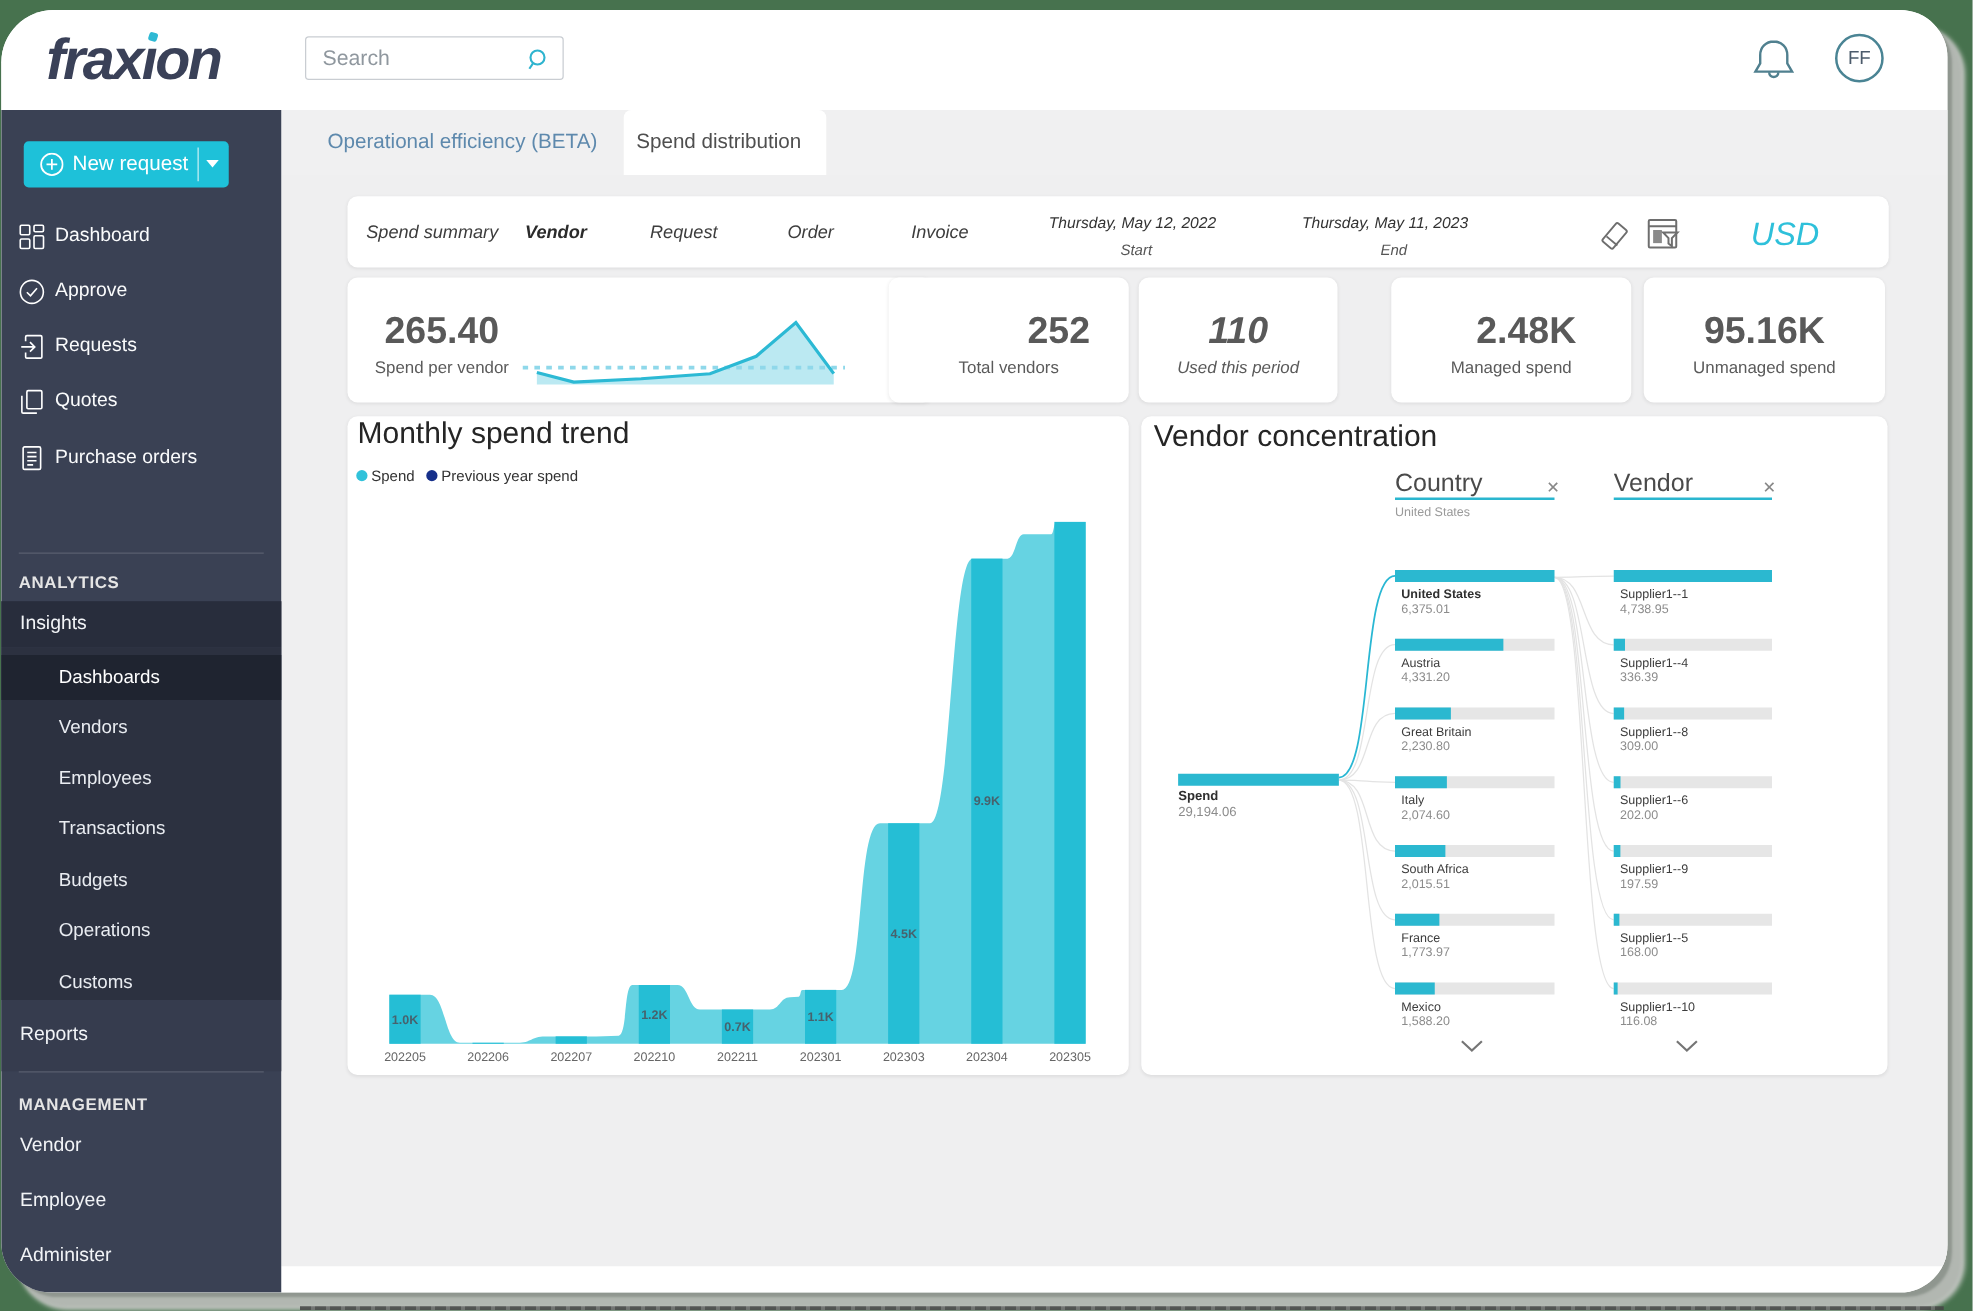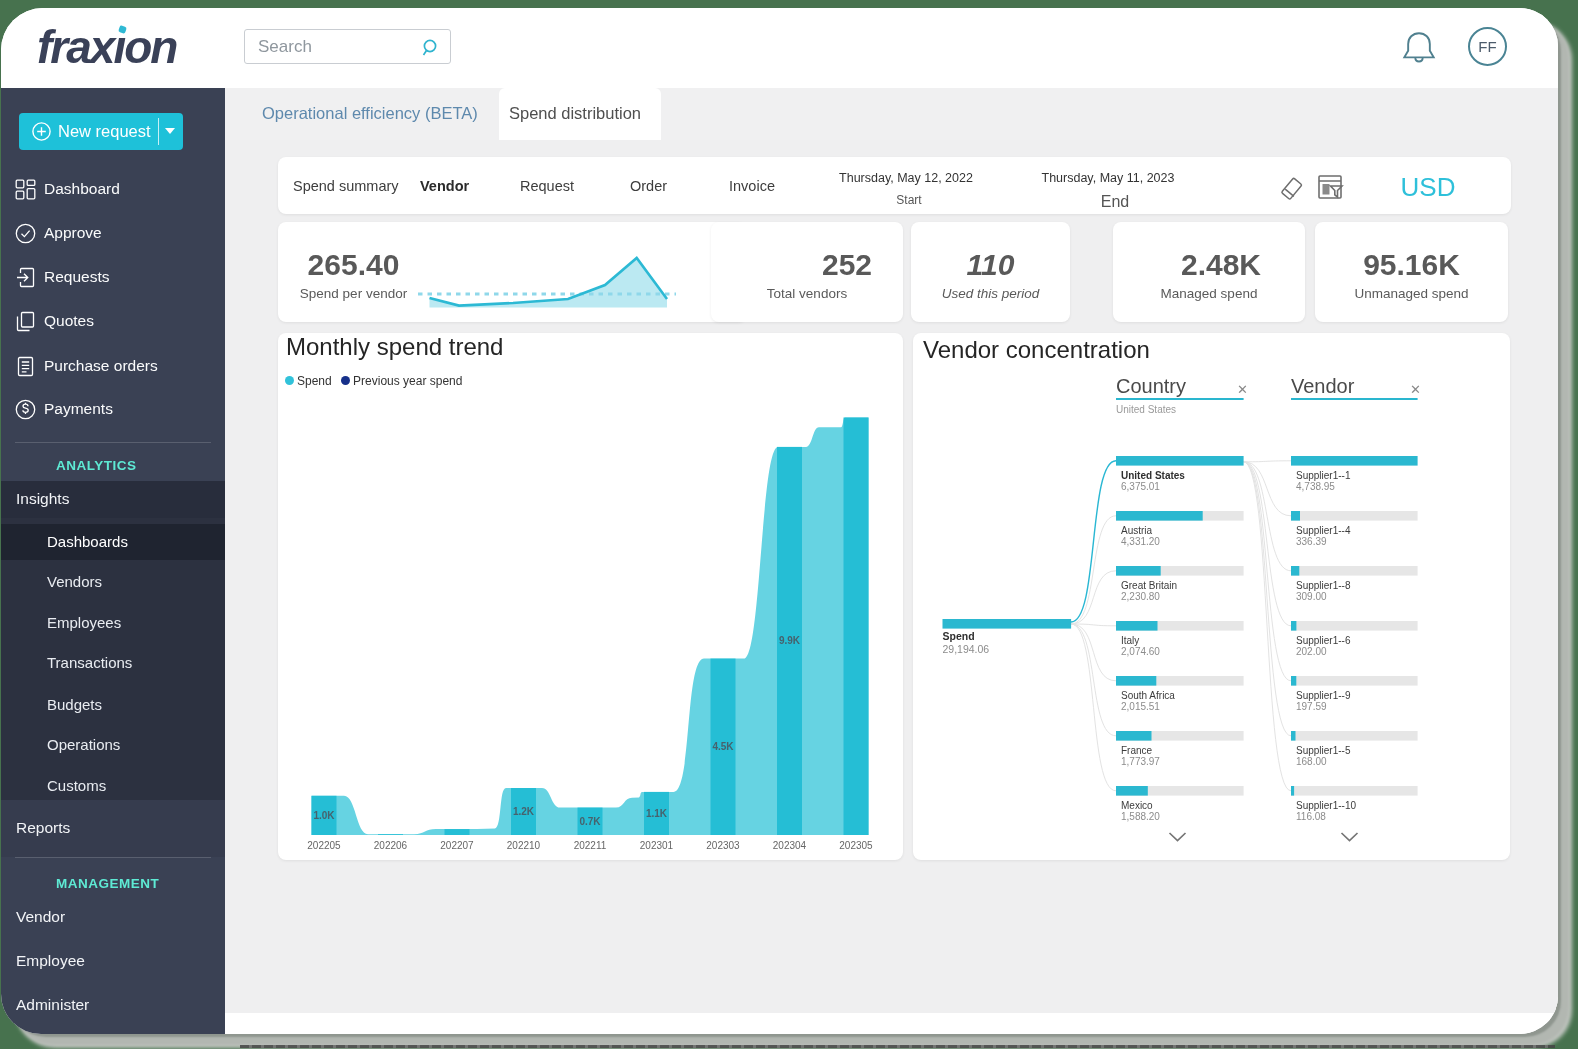--- a/index.html
+++ b/index.html
@@ -20,21 +20,21 @@
 
 .sidebar { position:absolute; left:0; top:80px; width:224px; height:946px; background:#3a4154; z-index:4; }
 .newreq { position:absolute; left:18px; top:25px; width:164px; height:37px; background:#1ec1d9; border-radius:4px; color:#fff; }
 .newreq .txt { position:absolute; left:39px; top:9px; font-size:16.5px; color:#fff; }
 .newreq .div { position:absolute; left:139px; top:5px; width:1px; height:27px; background:rgba(255,255,255,0.75); }
 .newreq .arr { position:absolute; left:146px; top:15px; width:0; height:0; border-left:5px solid transparent; border-right:5px solid transparent; border-top:6px solid #fff; }
 .navitem { position:absolute; left:0; width:224px; height:36px; color:#fafbfc; font-size:15.5px; }
 .navitem .lbl { position:absolute; left:43px; top:8px; }
 .navitem svg { position:absolute; left:14px; top:7px; }
 .sep { position:absolute; left:14px; width:196px; height:1px; background:rgba(255,255,255,0.16); }
-.schead { position:absolute; left:14px; font-size:13.5px; font-weight:700; color:#5eead4; letter-spacing:0.5px;margin-left:41px; }
+.schead { position:absolute; left:14px; font-size:13.5px; font-weight:700; color:#e5e5e5; letter-spacing:0.5px; }
 .subitem { position:absolute; left:46px; color:#e9ecf1; font-size:15px; }
 .p1item { position:absolute; left:15px; color:#f2f4f7; font-size:15.5px; }
 
 .content { position:absolute; left:224px; top:80px; right:0; bottom:0; background:#fff; }
 .tabbar { position:absolute; left:0; top:0; right:0; height:52px; background:#f0f0f1; }
 .graybg { position:absolute; left:0; top:52px; right:0; height:873px; background:#efeff0; }
 .tab-active { position:absolute; left:274px; top:0; width:162px; height:52px; background:#fff; border-radius:6px 6px 0 0; }
 .card { position:absolute; background:#fff; border-radius:8px; box-shadow:0 1px 3px rgba(0,0,0,0.07); }
 .kpi-num { position:absolute; width:100%; text-align:center; font-size:30px; font-weight:700; color:#595959; }
 .kpi-lbl { position:absolute; width:100%; text-align:center; font-size:13.5px; color:#5a5a5a; }
@@ -99,27 +99,20 @@
           <path d="M6.8 6 H14.2 M6.8 9.3 H14.2 M6.8 12.6 H14.2 M6.8 15.9 H11.5"></path>
         </svg>
       <span class="lbl">Purchase orders</span>
       </div>
     <div class="navitem" style="top:216px">
       <svg width="21" height="21" viewBox="0 0 21 21" fill="none" stroke="#fff" stroke-width="1.3">
           <rect x="6.5" y="1.5" width="12" height="14.5" rx="1"></rect>
           <path d="M14.5 19.5 H3.5 a1 1 0 0 1 -1-1 V5.5"></path>
         </svg>
       <span class="lbl">Quotes</span>
-      </div>
-    <div class="navitem" style="top:304px">
-      <svg width="21" height="21" viewBox="0 0 21 21" fill="none" stroke="#fff" stroke-width="1.3">
-          <circle cx="10.5" cy="10.5" r="9.2"></circle>
-          <path d="M13 7.2 c0-1.2-1.1-2-2.5-2 s-2.5 0.9-2.5 2 c0 1.2 1 1.7 2.5 2 c1.6 0.3 2.7 0.9 2.7 2.1 c0 1.2-1.2 2-2.7 2 s-2.6-0.8-2.6-2 M10.5 3.8 V5.2 M10.5 13.3 V15"></path>
-        </svg>
-      <span class="lbl">Payments</span>
       </div>
     <div class="sep" style="top:354px"></div>
     <div class="schead" style="top:370px">ANALYTICS</div>
     <div class="abs" style="left:0;top:392.7px;width:224px;height:376.3px;background:#363c4e;"></div>
     <div class="abs" style="left:0;top:392.7px;width:224px;height:36.9px;background:#282d3c;"></div>
     <div class="abs" style="left:0;top:429.6px;width:224px;height:282px;background:#2c3140;"></div>
     <div class="abs" style="left:0;top:435.9px;width:224px;height:36.5px;background:#1f2430;"></div>
     <div class="p1item" style="top:402px">Insights</div>
     <div class="subitem" style="top:445px;color:#fff;">Dashboards</div>
     <div class="subitem" style="top:485px">Vendors</div>
@@ -136,30 +129,30 @@
     <div class="p1item" style="top:908px">Administer</div>
   </div>
 
   <div class="content">
     <div class="tabbar"></div>
     <div class="graybg"></div>
     <div class="abs" style="left:37px;top:16px;font-size:16.5px;color:#5e89ad;">Operational efficiency (BETA)</div>
     <div class="tab-active"></div>
     <div class="abs" style="left:274px;top:16px;width:152px;text-align:center;font-size:16.5px;color:#4f4f4f;">Spend distribution</div>
 
-    <div class="card" style="left:53px;top:69px;width:1233px;height:57px;">
+    <div class="card" style="left:53px;top:69px;width:1233px;height:57px;font-style:italic;">
       <div class="abs" style="left:15px;top:21px;font-size:14.5px;color:#3d3d3d;">Spend summary</div>
       <div class="abs" style="left:142px;top:21px;font-size:14.5px;font-weight:700;color:#2b2b2b;">Vendor</div>
       <div class="abs" style="left:242px;top:21px;font-size:14.5px;color:#3d3d3d;">Request</div>
       <div class="abs" style="left:352px;top:21px;font-size:14.5px;color:#3d3d3d;">Order</div>
       <div class="abs" style="left:451px;top:21px;font-size:14.5px;color:#3d3d3d;">Invoice</div>
       <div class="abs" style="left:548px;top:14px;width:160px;text-align:center;font-size:12.5px;color:#333;">Thursday, May 12, 2022</div>
       <div class="abs" style="left:551px;top:36px;width:160px;text-align:center;font-size:12px;color:#555;">Start</div>
       <div class="abs" style="left:750px;top:14px;width:160px;text-align:center;font-size:12.5px;color:#333;">Thursday, May 11, 2023</div>
-      <div class="abs" style="left:757px;top:36px;width:160px;text-align:center;font-size:16px;color:#555;">End</div>
+      <div class="abs" style="left:757px;top:36px;width:160px;text-align:center;font-size:12px;color:#555;">End</div>
       <svg class="abs" style="left:1001px;top:19px" width="26" height="26" viewBox="0 0 26 26" fill="none" stroke="#6e6e6e" stroke-width="1.5">
           <rect x="7.2" y="3.2" width="11" height="19" rx="1.5" transform="rotate(40 12.7 12.7)"></rect>
           <path d="M6.2 13.1 L14.9 20.4"></path>
         </svg>
       <svg class="abs" style="left:1039px;top:17px" width="27" height="28" viewBox="0 0 27 28" fill="none" stroke="#6e6e6e" stroke-width="1.6">
           <rect x="2" y="2" width="22" height="22" rx="1"></rect>
           <path d="M2 7 H24"></path>
           <rect x="5.5" y="10" width="7" height="10.5" fill="#8a8a8a" stroke="none"></rect>
           <path d="M13.5 12 H25 L20.5 16.5 V23 L17.8 20.8 V16.5 Z" fill="#fff" stroke="#6e6e6e"></path>
         </svg>

